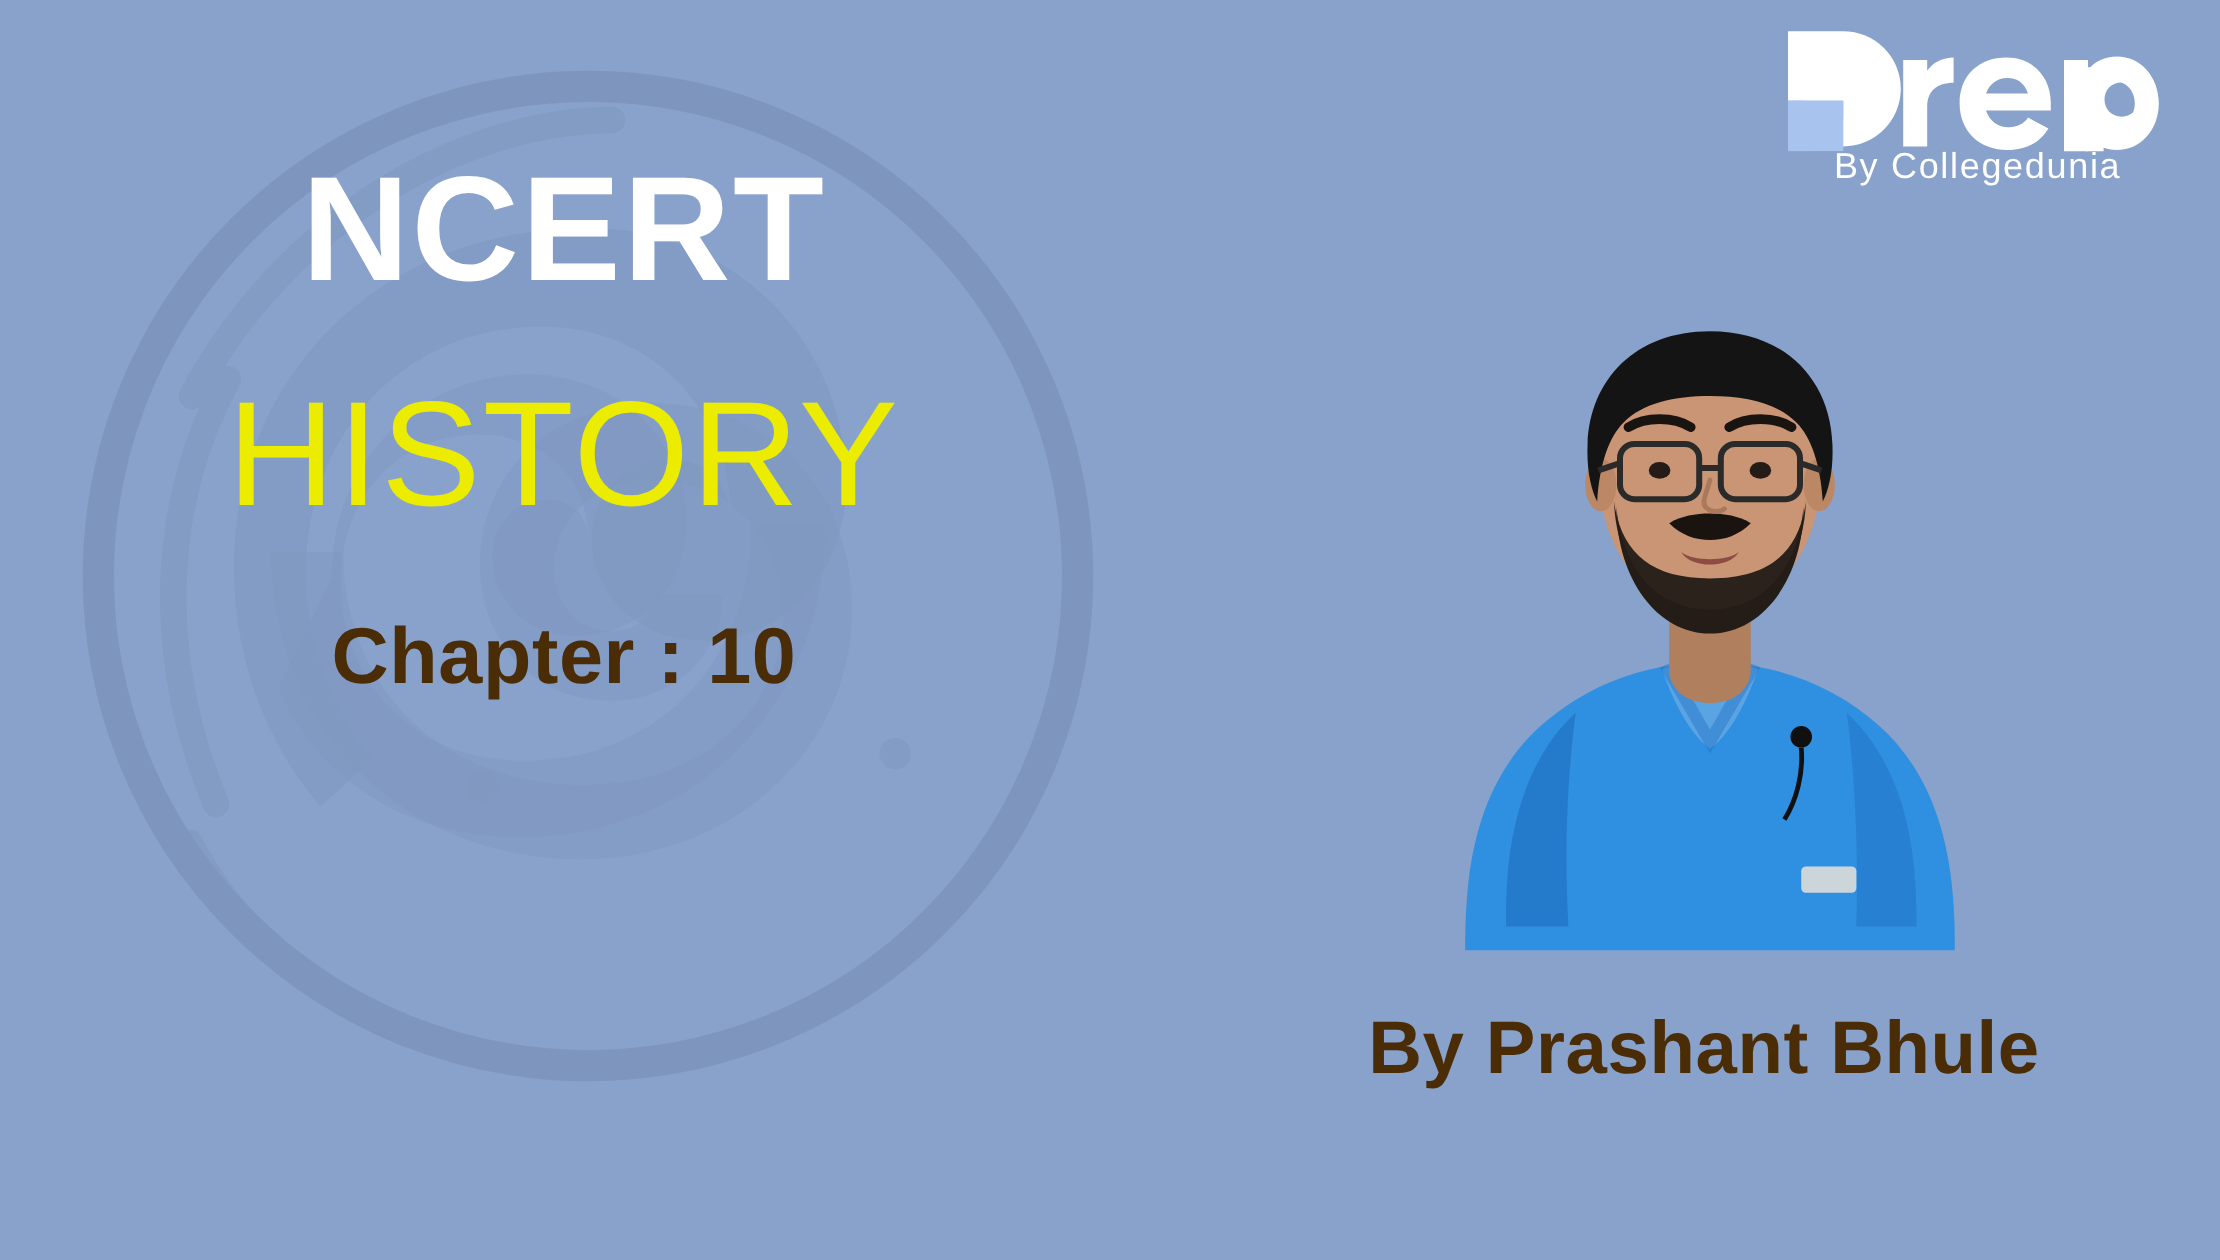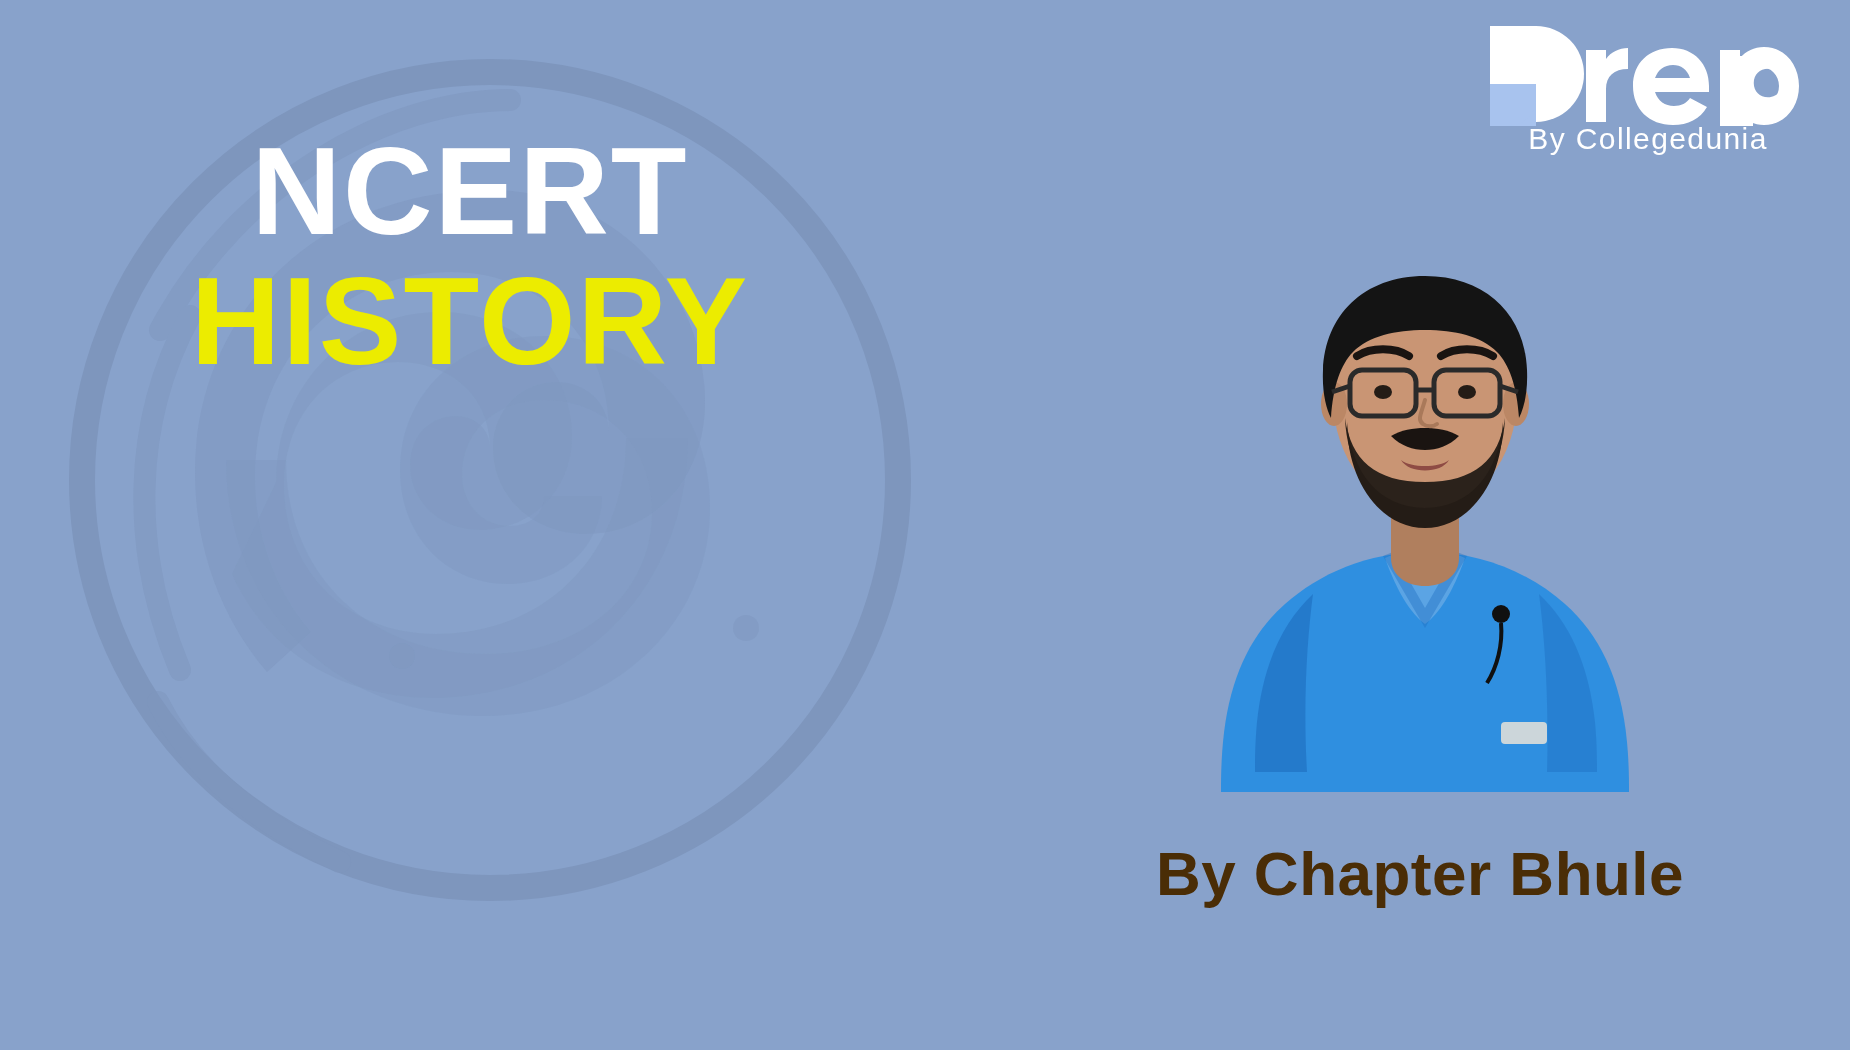--- a/index.html
+++ b/index.html
@@ -56,22 +56,23 @@
     text-align:center;
   }
   #ncert-title {
     font-size:124px;
     font-weight:700;
     color:#ffffff;
     letter-spacing:2px;
     line-height:1.05;
   }
   #history-subject {
+    margin-top:58px;
     font-size:124px;
-    font-weight:700;
+    font-weight:400;
     color:#ecec00;
     letter-spacing:2px;
     line-height:1.05;
   }
   #class-line {
     margin-top:62px;
     font-size:72px;
     font-weight:700;
     color:#4a2d06;
     letter-spacing:0.5px;
@@ -191,20 +192,21 @@
         <path d="M8 28 h20 v8 c6 -7 14 -11 24 -11 c20 0 35 17 35 39 c0 22 -15 39 -35 39 c-10 0 -18 -4 -24 -11 v36 h-20 z
                  M48 45 c-11 0 -19 8 -19 19 c0 11 8 19 19 19 c11 0 19 -8 19 -19 c0 -11 -8 -19 -19 -19 z" fill="#ffffff"></path>
       </svg>
     </div>
     <div id="logo-byline">By Collegedunia</div>
   </div>
 
   <div id="title-block">
     <div id="ncert-title">NCERT</div>
     <div id="history-subject">HISTORY</div>
+    <div id="chapter-line">Chapter : 10</div>
   </div>
 
   <div id="presenter">
     <svg id="presenter-photo" viewBox="0 0 460 570">
       <defs>
         <clipPath id="photoClip">
           <rect x="0" y="0" width="460" height="570"></rect>
         </clipPath>
       </defs>
       <g clip-path="url(#photoClip)">
@@ -271,15 +273,15 @@
         <path d="M230 178 c -4 14 -8 20 -2 24 c 4 3 10 3 14 0" stroke="#a9795a" stroke-width="4" fill="none" stroke-linecap="round"></path>
 
         <circle cx="306" cy="392" r="9" fill="#101010"></circle>
         <path d="M306 401 c 2 22 -4 44 -14 60" stroke="#101010" stroke-width="4" fill="none"></path>
 
         <rect x="306" y="500" width="46" height="22" rx="4" fill="#e8e3d8" opacity="0.85"></rect>
       </g>
     </svg>
   </div>
 
-  <div id="presenter-name">By Chapter Bhule</div>
+  <div id="presenter-name">By Prashant Bhule</div>
 
 </div>
 
 </body></html>

